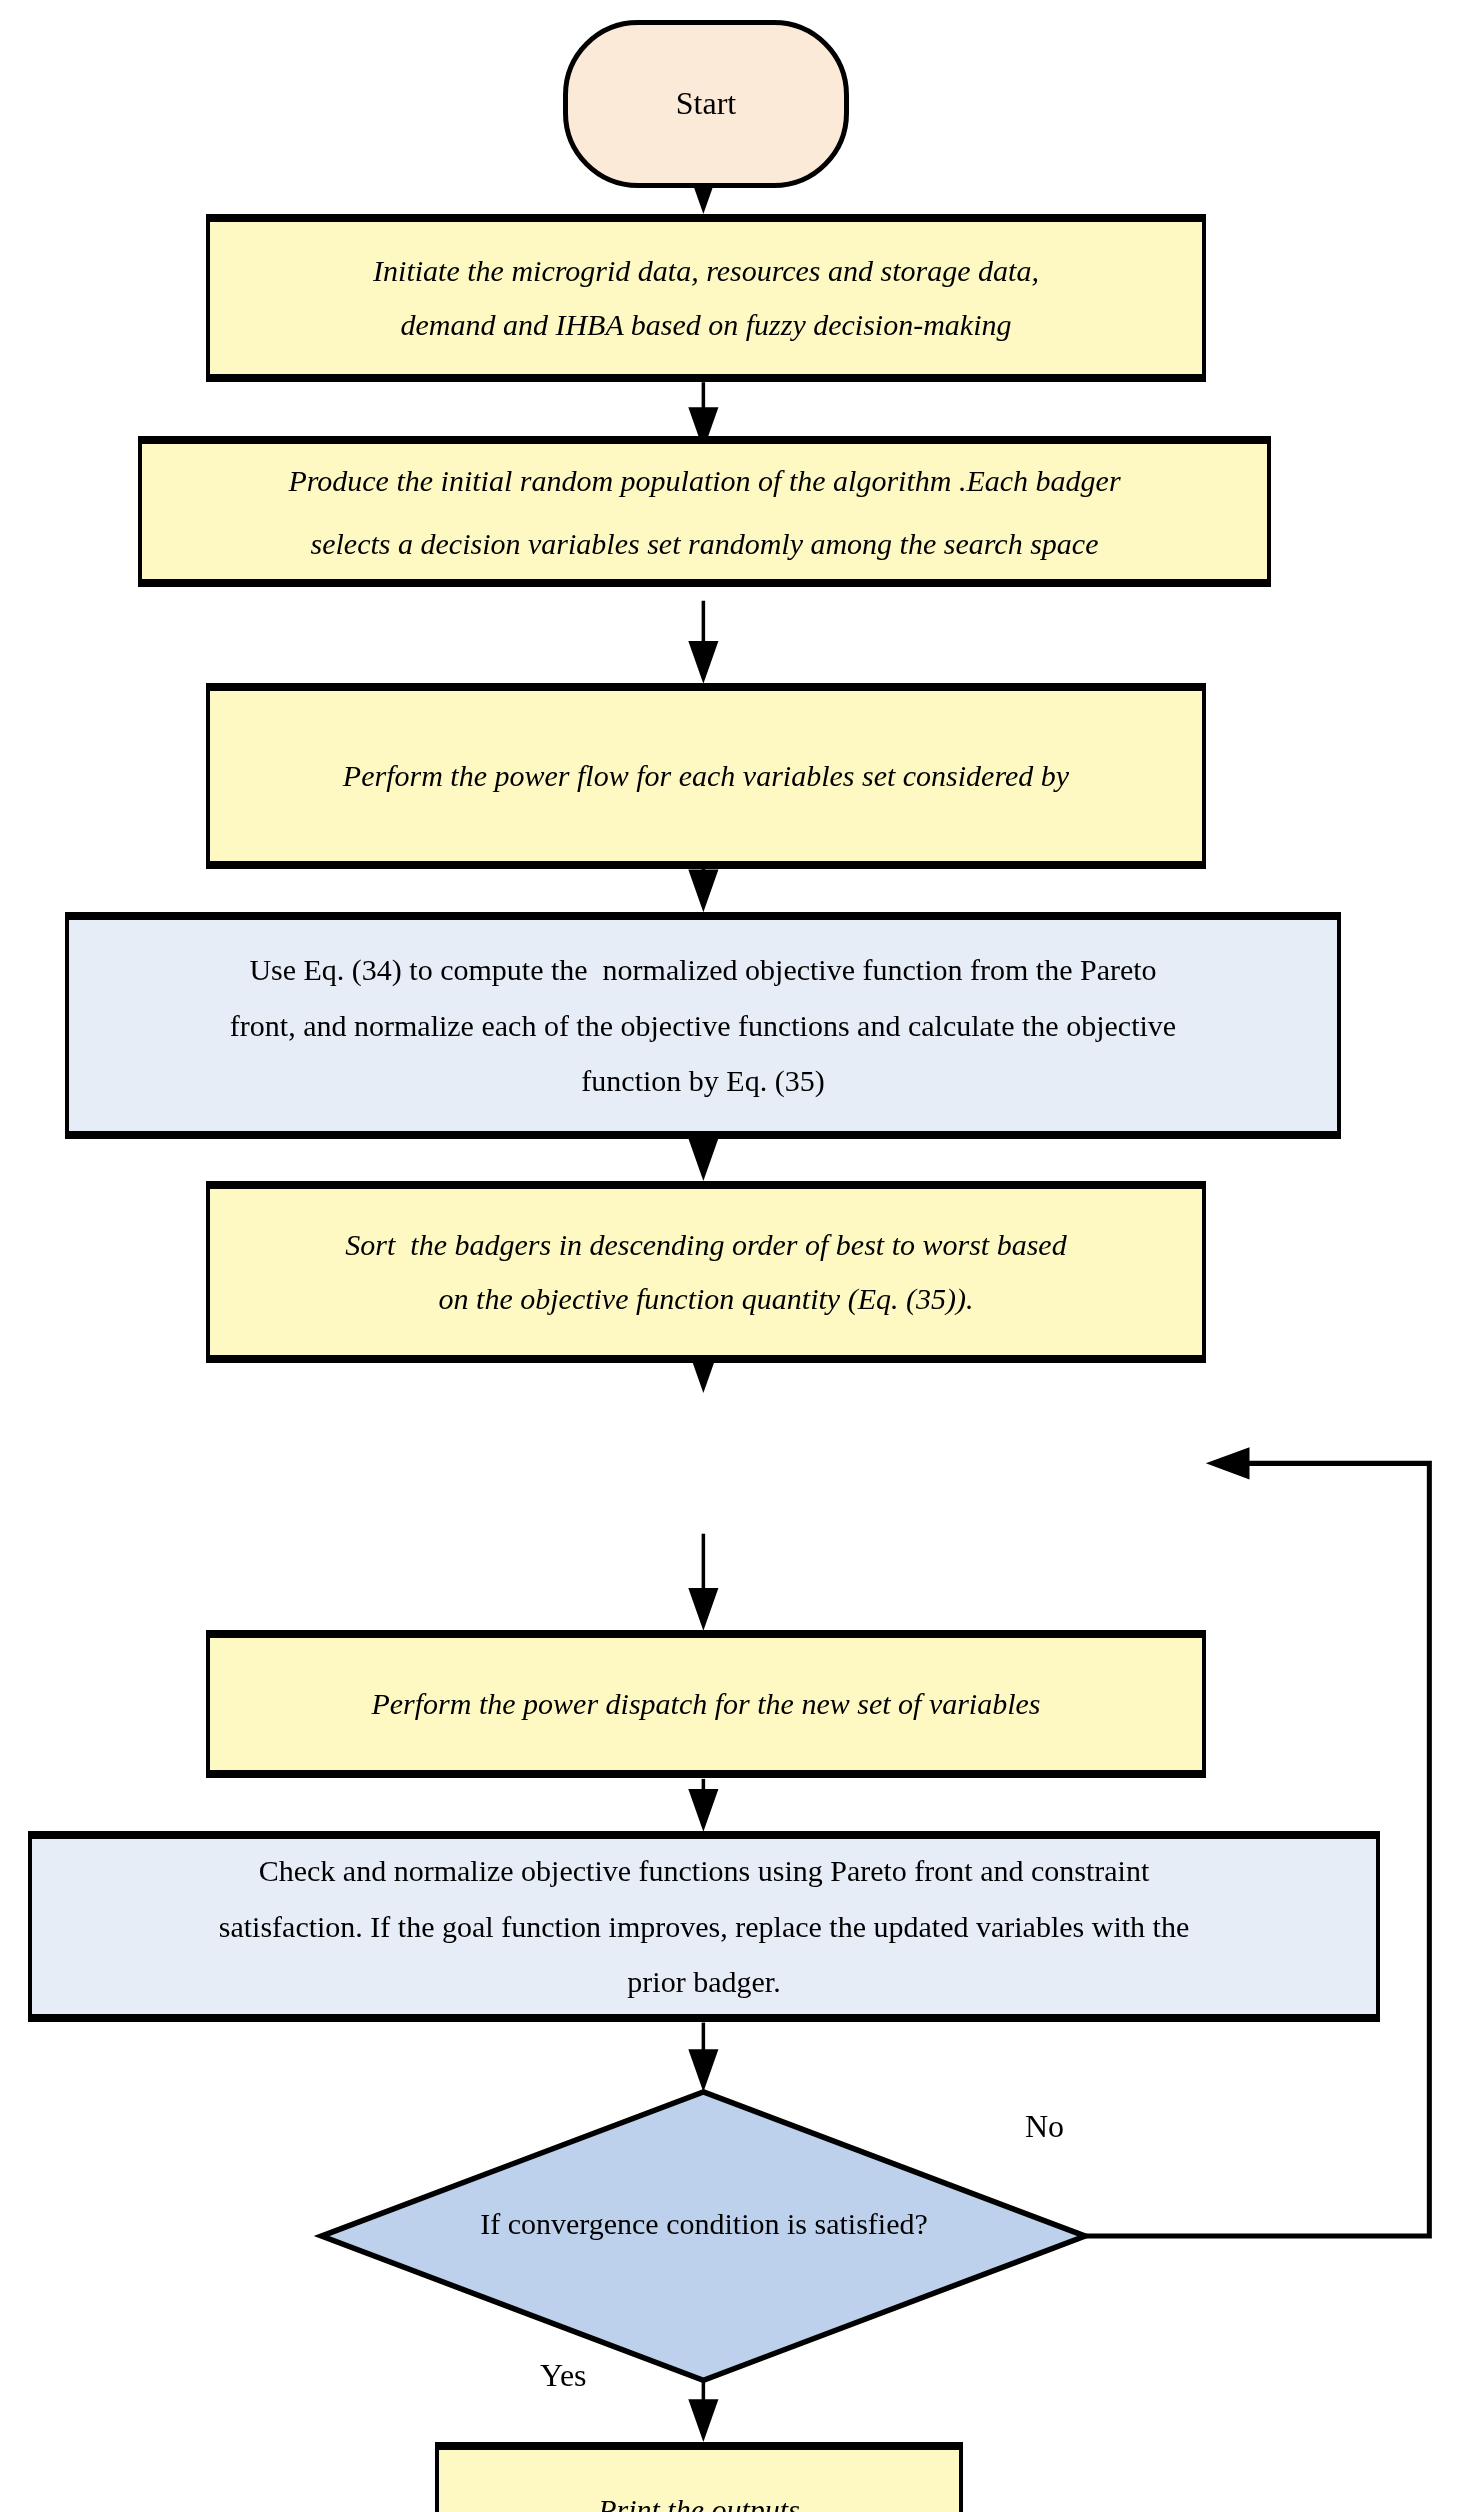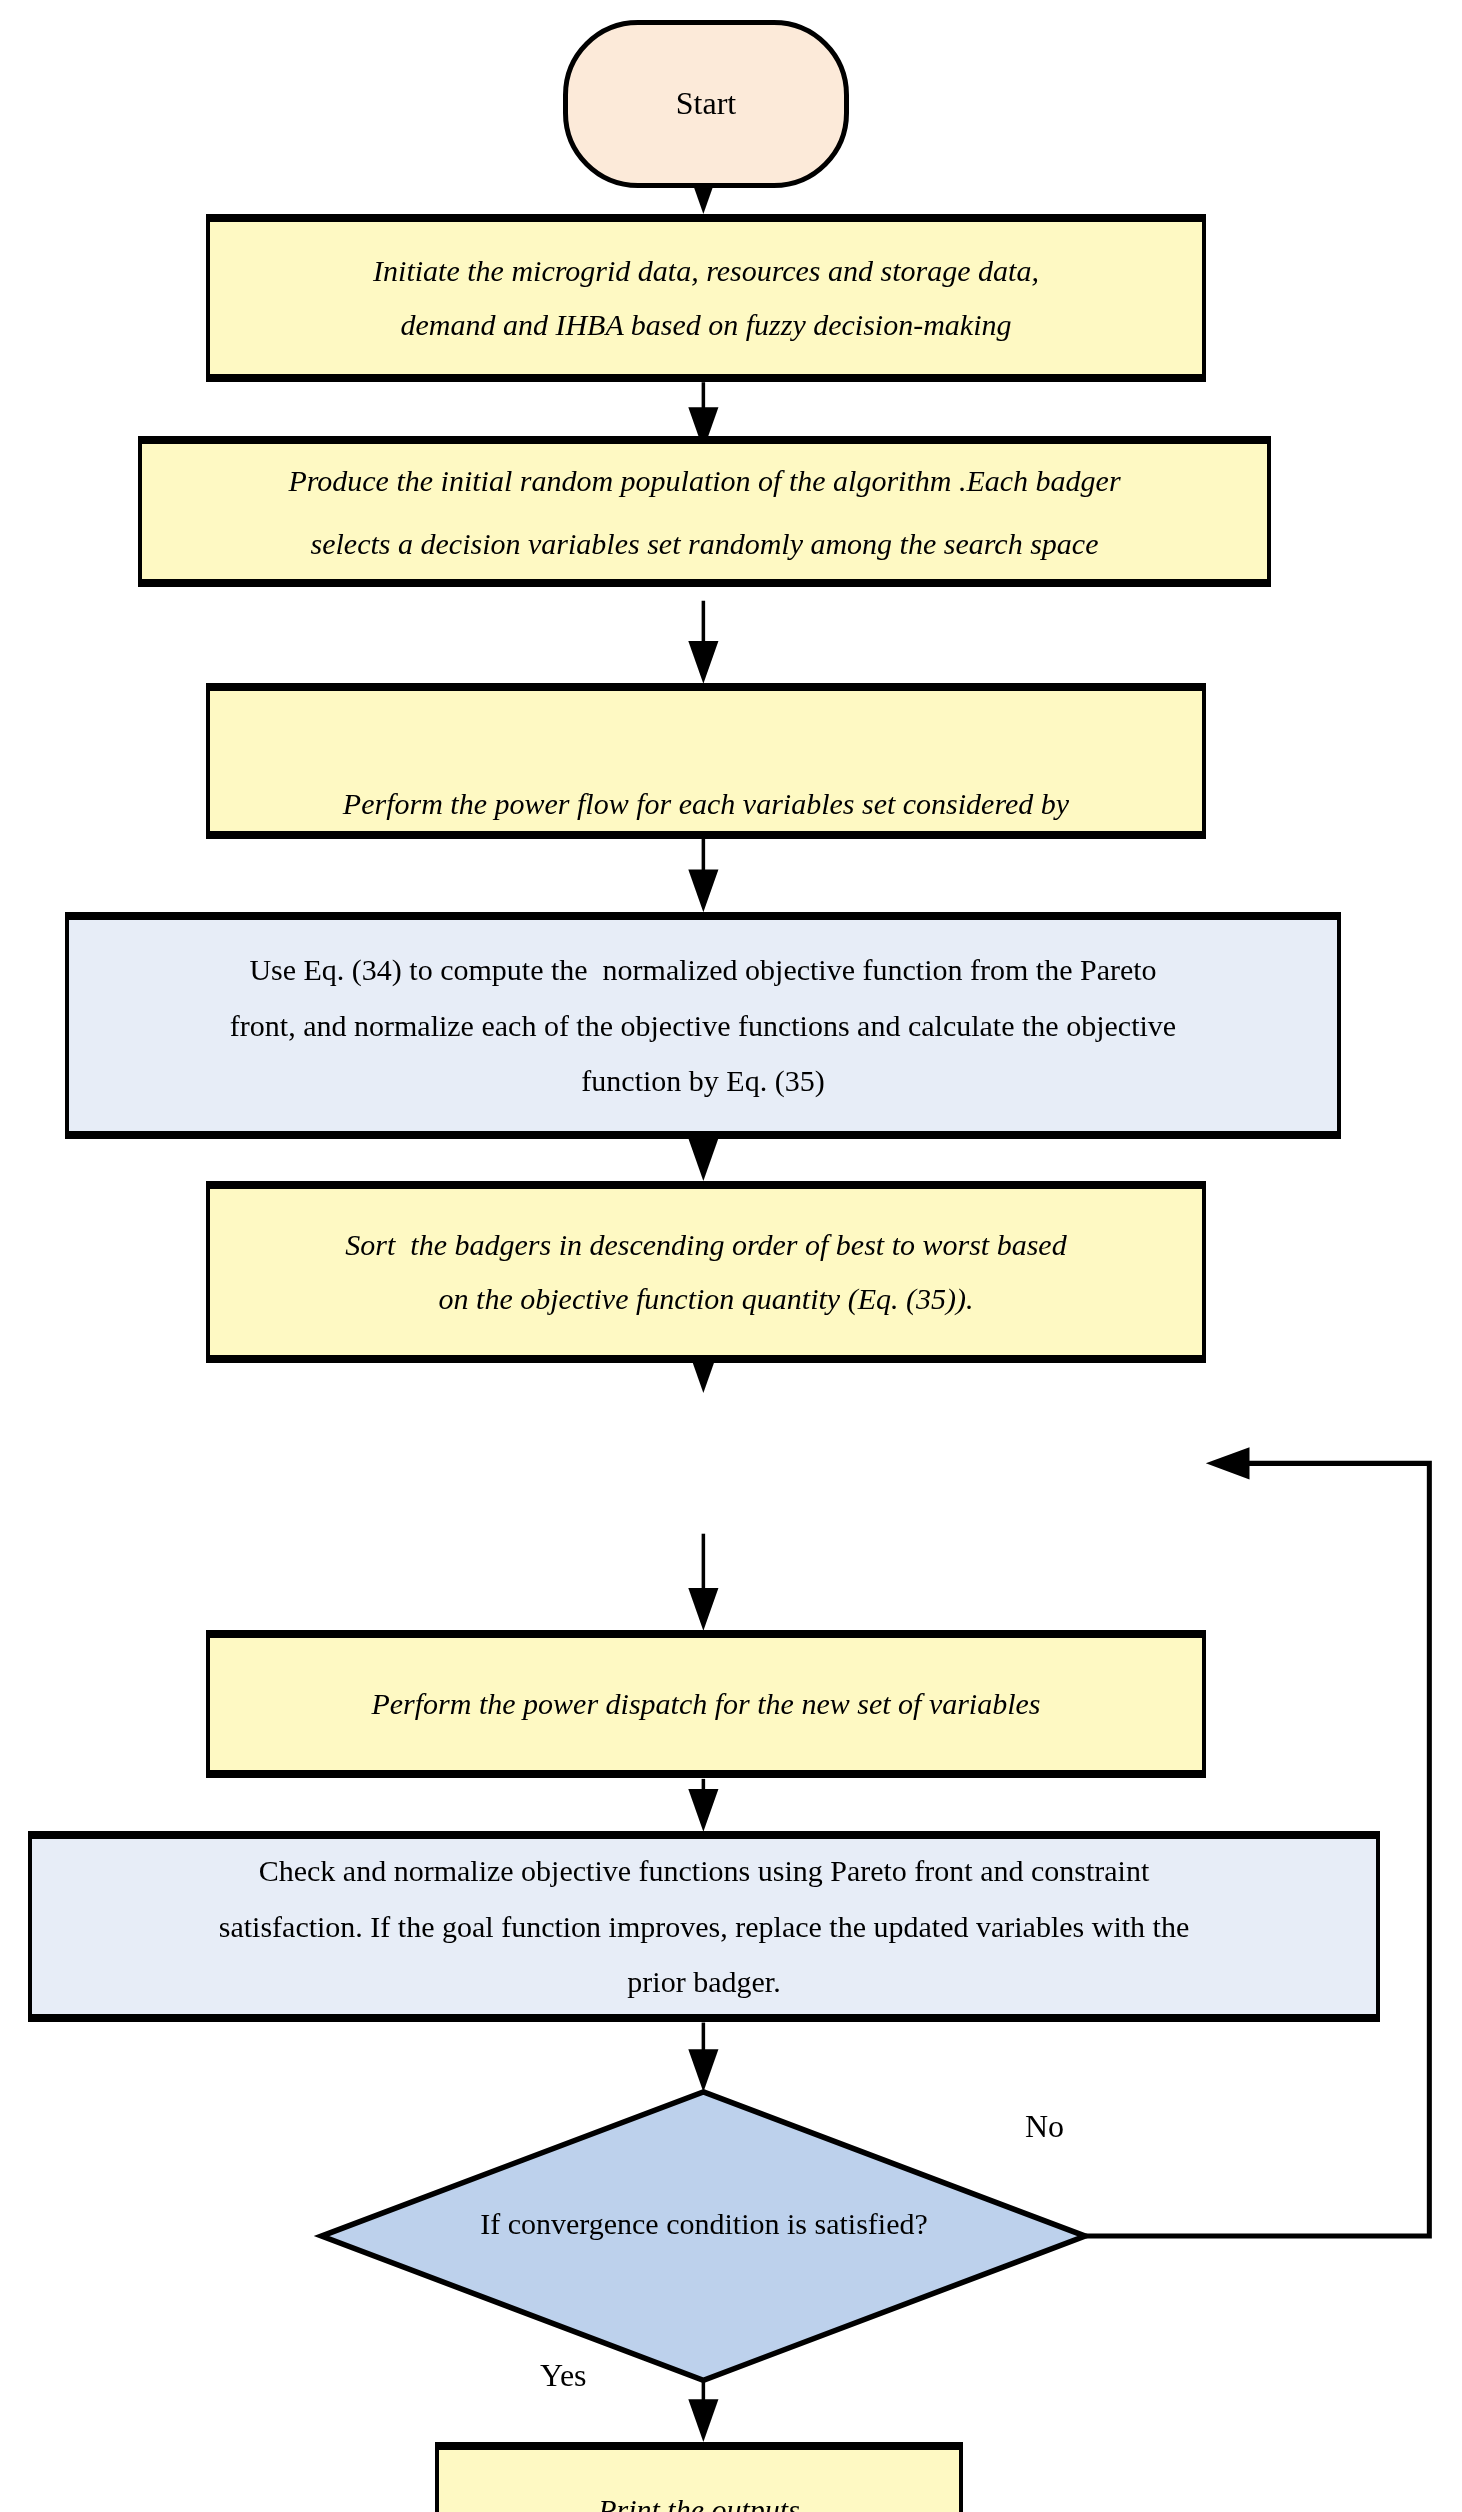--- a/index.html
+++ b/index.html
@@ -127,21 +127,21 @@
   <div class="node process" style="left:206px;top:214px;width:1000px;height:168px;">
     <div class="txtline">Initiate the microgrid data, resources and storage data,</div>
     <div class="txtline">demand and IHBA based on fuzzy decision-making</div>
   </div>
 
   <div class="node process" style="left:138px;top:436px;width:1133px;height:151px;line-height:2.1;">
     <div class="txtline">Produce the initial random population of the algorithm .Each badger</div>
     <div class="txtline">selects a decision variables set randomly among the search space</div>
   </div>
 
-  <div class="node process" style="left:206px;top:683px;width:1000px;height:156px;justify-content:flex-end;">
+  <div class="node process" style="left:206px;top:683px;width:1000px;height:186px;">
     <div class="txtline">Perform the power flow for each variables set considered by</div>
   </div>
 
   <div class="node highlight" style="left:65px;top:912px;width:1276px;height:227px;line-height:1.85;">
     <div class="txtline">Use Eq. (34) to compute the  normalized objective function from the Pareto</div>
     <div class="txtline">front, and normalize each of the objective functions and calculate the objective</div>
     <div class="txtline">function by Eq. (35)</div>
   </div>
 
   <div class="node process" style="left:206px;top:1181px;width:1000px;height:182px;">

